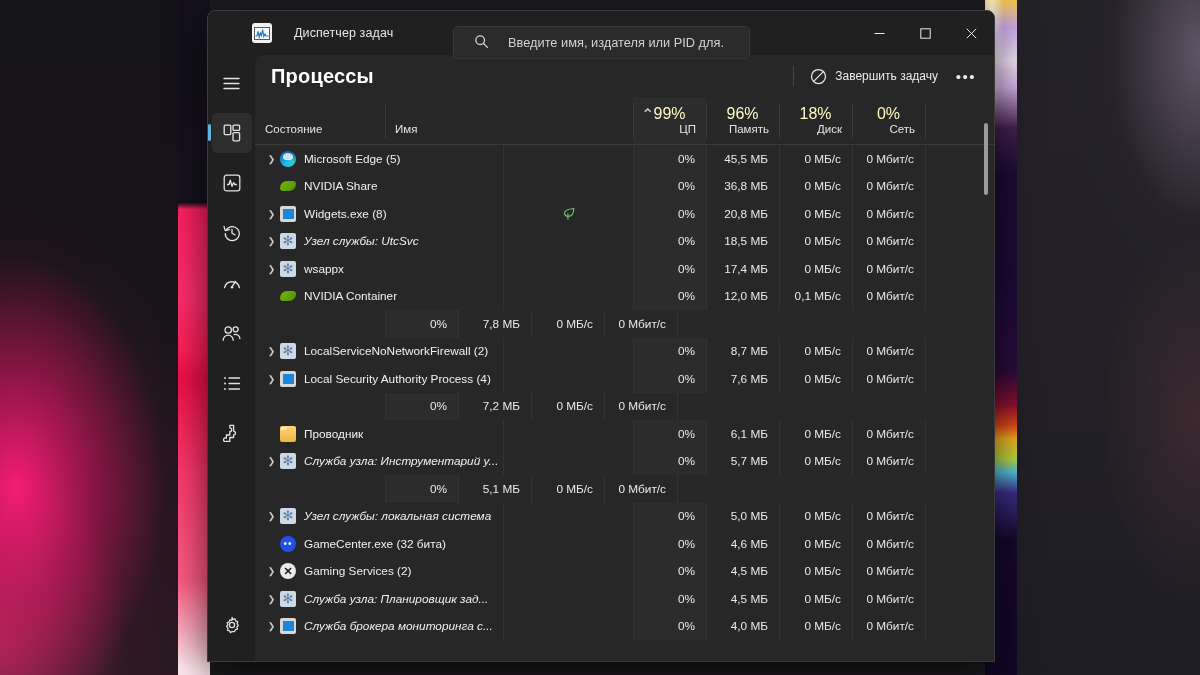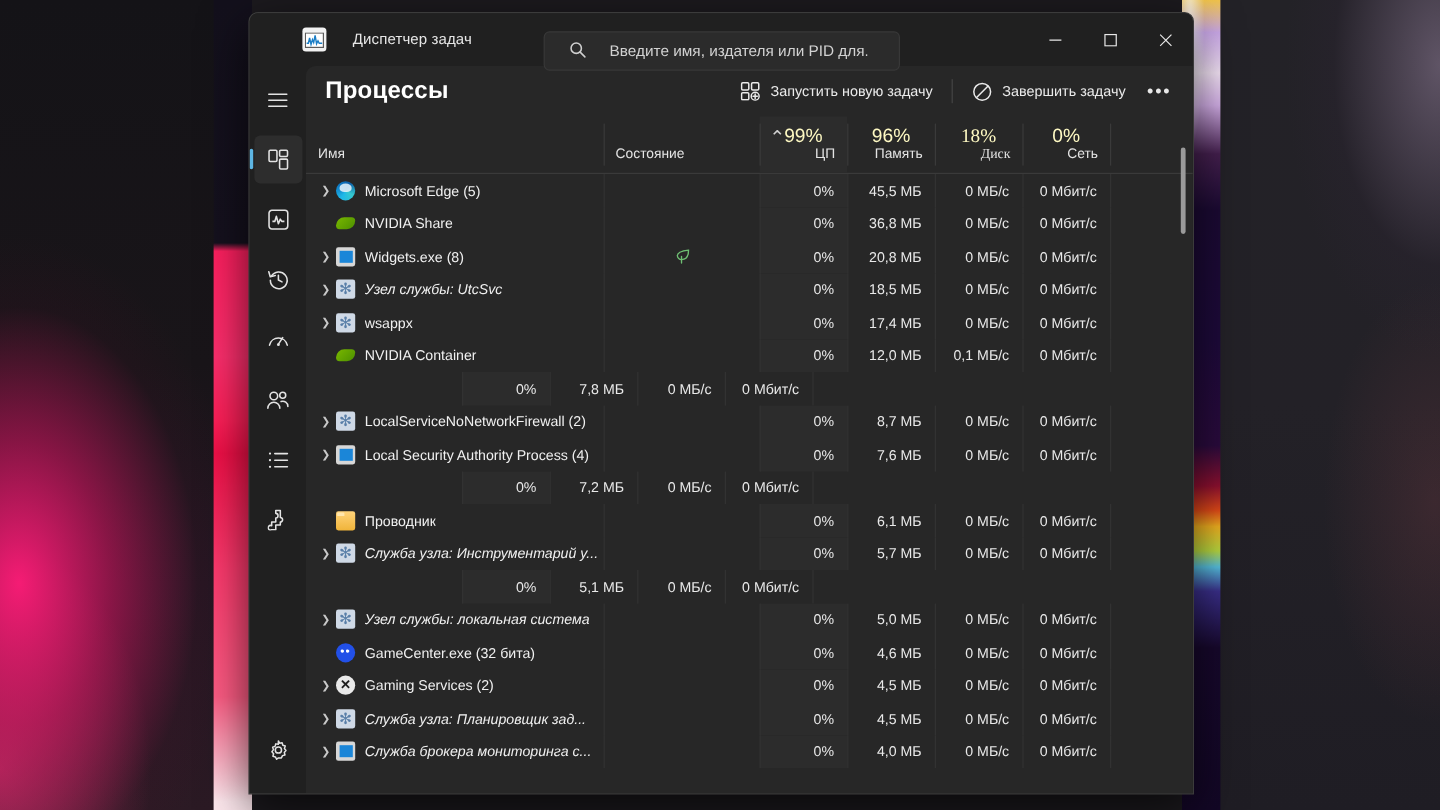--- a/index.html
+++ b/index.html
@@ -131,21 +131,21 @@
   .th .pct { font-size:16px; line-height:17px; text-align:center; color:#fef9c3; }
   .th .lbl { font-size:11.5px; line-height:15px; color:#e3e3e3; }
   .th.num .lbl { text-align:right; }
   .th.sorted { background:#2c2c2c; }
   .sort-caret { position:absolute; left:8px; top:8px; color:#cfcfcf; }
 
   .th-name   { width:248px; flex:0 0 248px; }
   .th-state  { width:130px; flex:0 0 130px; }
   .th-cpu    { width:73px;  flex:0 0 73px; }
   .th-mem    { width:73px;  flex:0 0 73px; }
-  .th-disk   { width:73px;  flex:0 0 73px;font-family:Liberation Serif, serif; }
+  .th-disk   { width:73px;  flex:0 0 73px; }
   .th-net    { width:73px;  flex:0 0 73px; }
   .th-pad    { flex:1; }
 
   .tbody { flex:1; overflow:hidden; position:relative; }
   .row { height:27.5px; display:flex; align-items:center; }
   .cell { height:27.5px; display:flex; align-items:center; position:relative; }
   .cell + .cell:before { content:""; position:absolute; left:0; top:0; bottom:0; width:1px; background:#323232; }
   .c-name  { width:248px; flex:0 0 248px; padding-left:10px; }
   .c-state { width:130px; flex:0 0 130px; justify-content:center; }
   .c-cpu   { width:73px; flex:0 0 73px; background:#2c2c2c; }
@@ -312,57 +312,44 @@
         </svg>
       </div>
     </div>
 
     <div id="content">
 
       <div class="cmdbar">
         <div class="page-title">Процессы</div>
         <div class="cmd-spacer"></div>
 
-        <div class="cmd-btn">
-          <span>
-            <svg width="17" height="16" viewBox="0 0 17 16" fill="none" stroke="currentColor" stroke-width="1.25">
-              <rect x="1" y="1" width="6" height="6" rx="1"></rect>
-              <rect x="9.3" y="1" width="6" height="6" rx="1"></rect>
-              <rect x="1" y="9.2" width="6" height="6" rx="1"></rect>
-              <circle cx="12.3" cy="12.2" r="3.3"></circle>
-              <line x1="12.3" y1="10.4" x2="12.3" y2="14" stroke-linecap="round"></line>
-              <line x1="10.5" y1="12.2" x2="14.1" y2="12.2" stroke-linecap="round"></line>
-            </svg>
-          </span>
-          <span>Запустить новую задачу</span>
-        </div>
 
         <div class="cmd-div"></div>
 
         <div class="cmd-btn">
           <span>
             <svg width="17" height="17" viewBox="0 0 17 17" fill="none" stroke="currentColor" stroke-width="1.25">
               <circle cx="8.5" cy="8.5" r="7"></circle>
               <line x1="3.6" y1="13.4" x2="13.4" y2="3.6"></line>
             </svg>
           </span>
           <span>Завершить задачу</span>
         </div>
 
         <div class="cmd-more">•••</div>
       </div>
 
       <div class="tbl">
 
         <div class="thead">
+          <div class="th th-state">
+            <div class="lbl">Состояние</div>
+          </div>
           <div class="th th-name">
             <div class="lbl">Имя</div>
-          </div>
-          <div class="th th-state">
-            <div class="lbl">Состояние</div>
           </div>
           <div class="th th-cpu num sorted">
             <span class="sort-caret">⌃</span>
             <div class="pct">99%</div>
             <div class="lbl">ЦП</div>
           </div>
           <div class="th th-mem num">
             <div class="pct">96%</div>
             <div class="lbl">Память</div>
           </div>

